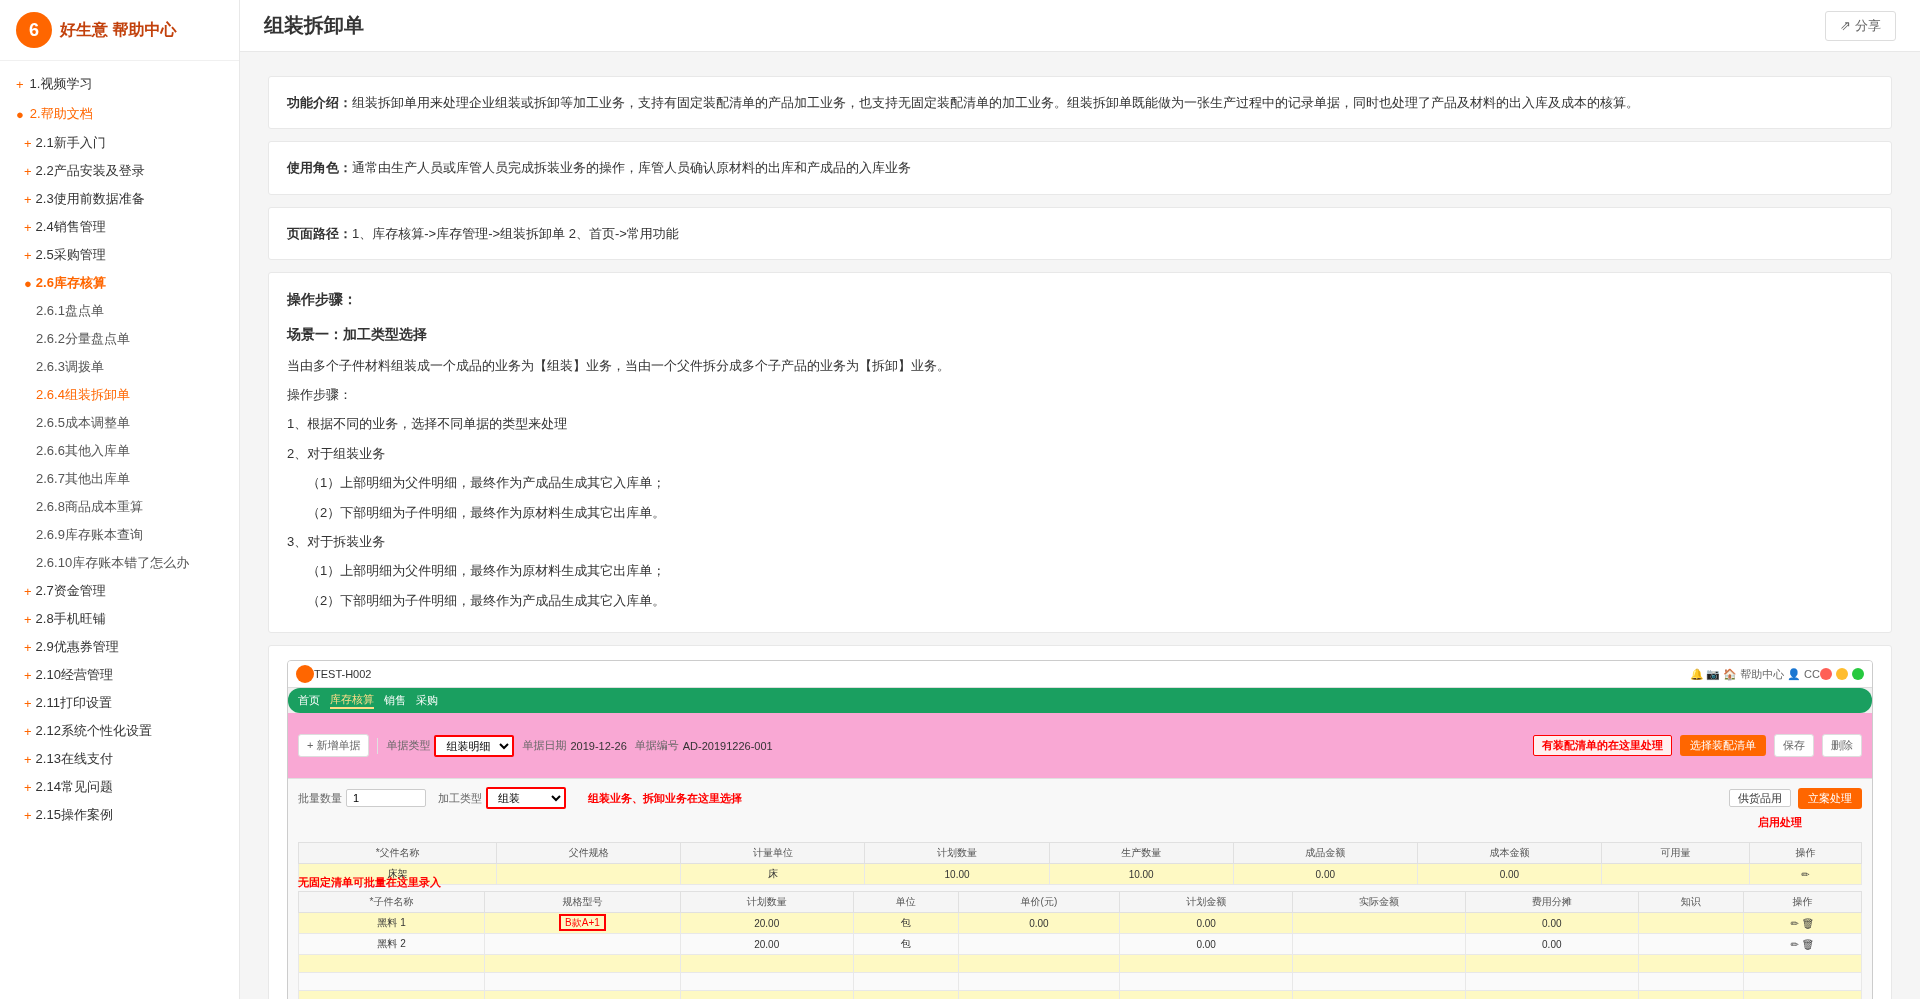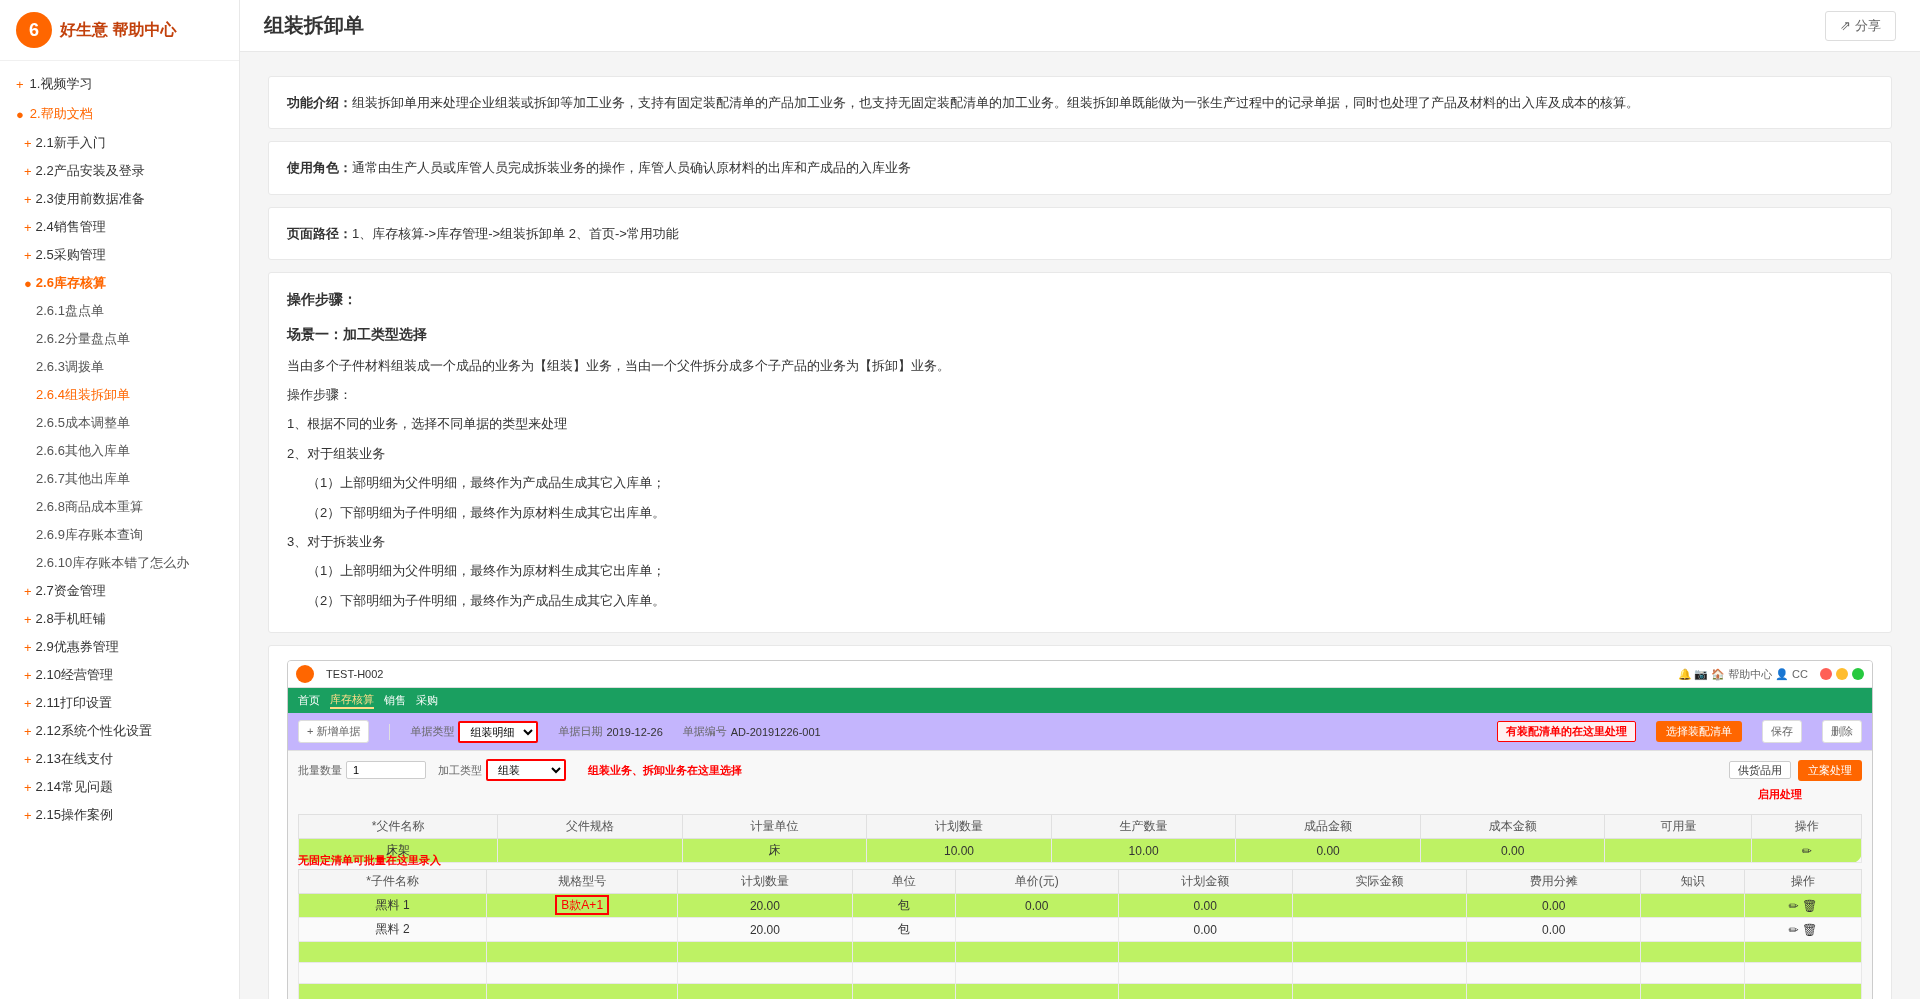--- a/index.html
+++ b/index.html
@@ -172,35 +172,35 @@
       border-radius: 4px;
       overflow: hidden;
       font-size: 11px;
       position: relative;
     }
     
     .ss-titlebar {
       background: #fff;
       border-bottom: 1px solid #ddd;
       padding: 4px 8px;
-      display: flex; align-items: center; gap: 12px;
+      display: flex; align-items: center; gap: 0;
     }
     .ss-logo { width: 18px; height: 18px; background: #f60; border-radius: 50%; display:inline-block; }
     .ss-company { font-size: 11px; color: #333; margin-right: auto; }
     .ss-controls { display: flex; gap: 4px; align-items: center; }
     .ss-ctrl { width: 12px; height: 12px; border-radius: 50%; }
     .ss-ctrl.red { background: #ff5f56; }
     .ss-ctrl.yellow { background: #ffbd2e; }
     .ss-ctrl.green { background: #27c93f; }
 
     .ss-toolbar {
-      background: #c4b5fd;
+      background: #f9a8d4;
       border-bottom: 1px solid #e0e0e0;
-      padding: 7px 10px;
-      display: flex; align-items: center; gap: 20px;
+      padding: 21px 10px;
+      display: flex; align-items: center; gap: 8px;
     }
     .ss-btn-orange {
       background: #f60;
       color: #fff;
       border: none;
       padding: 3px 10px;
       border-radius: 3px;
       font-size: 11px;
       cursor: pointer;
     }
@@ -213,21 +213,21 @@
       font-size: 11px;
       cursor: pointer;
     }
     .ss-field-label { font-size: 11px; color: #666; }
     .ss-field-value { font-size: 11px; color: #333; }
     .ss-separator { width: 1px; height: 16px; background: #e0e0e0; }
 
     .ss-nav {
       background: #1a9f60;
       padding: 4px 10px;
-      display: flex; align-items: center; gap: 10px;
+      display: flex; align-items: center; gap: 10px; border-radius: 12px;
     }
     .ss-nav-item { color: #fff; font-size: 11px; cursor: pointer; }
     .ss-nav-item.active { color: #ffdd88; border-bottom: 2px solid #ffdd88; }
 
     .ss-content {
       background: #f8f8f8;
       padding: 8px 10px;
     }
     .ss-form-row {
       display: flex; gap: 12px; align-items: center; margin-bottom: 6px; flex-wrap: wrap;
@@ -238,24 +238,23 @@
       padding: 2px 6px;
       border-radius: 2px;
       font-size: 11px;
       background: #fff;
       min-width: 80px;
     }
     .ss-input.highlighted { border: 2px solid #f00; }
     .ss-table {
       width: 100%;
       border-collapse: collapse;
-      font-size: 12px;
-      background: #bef264;
+      font-size: 10px;
+      background: #fef9c3;
       margin-top: 4px;
-      border-radius: 11px;
     }
     .ss-table th {
       background: #f5f5f5;
       border: 1px solid #e0e0e0;
       padding: 3px 5px;
       text-align: center;
       color: #555;
       font-weight: normal;
     }
     .ss-table td {

